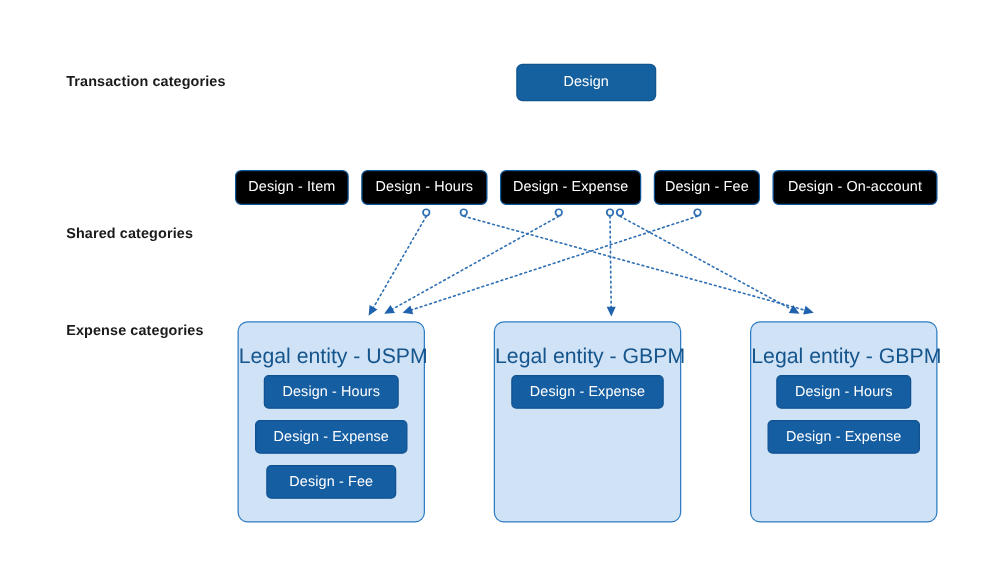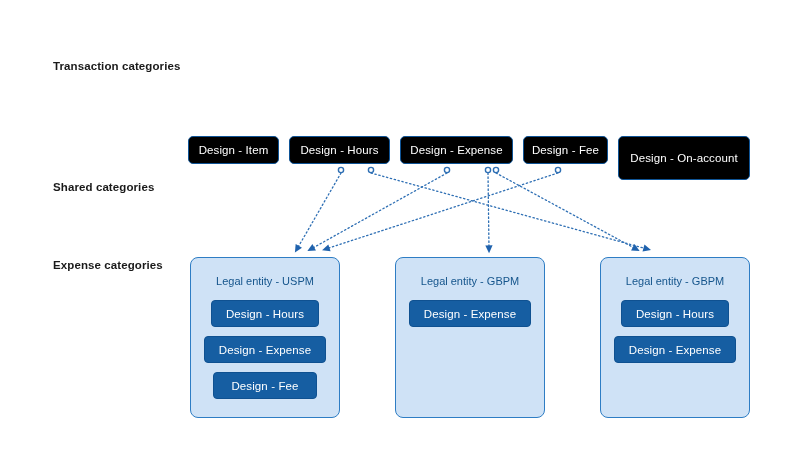--- a/index.html
+++ b/index.html
@@ -63,41 +63,41 @@
   }
 
   
   #pill-design { left: 413px; top: 51px; width: 112px; height: 30px; }
 
   
   #pill-shared-0 { left: 188px; top: 136px; width: 91px;  height: 28px; }
   #pill-shared-1 { left: 289px; top: 136px; width: 101px; height: 28px; }
   #pill-shared-2 { left: 400px; top: 136px; width: 113px; height: 28px; }
   #pill-shared-3 { left: 523px; top: 136px; width: 85px;  height: 28px; }
-  #pill-shared-4 { left: 618px; top: 136px; width: 132px; height: 44px; }
+  #pill-shared-4 { left: 618px; top: 136px; width: 132px; height: 28px; }
 
   
   .entity-box {
     position: absolute;
     box-sizing: border-box;
     background: #cfe2f6;
     border: 1px solid #2e7dc4;
     border-radius: 8px;
   }
   #entity-0 { left: 190px; top: 257px; width: 150px; height: 161px; }
   #entity-1 { left: 395px; top: 257px; width: 150px; height: 161px; }
   #entity-2 { left: 600px; top: 257px; width: 150px; height: 161px; }
 
   .entity-title {
     position: absolute;
     left: 0;
     top: 17px;
     width: 100%;
-    text-align: center;
-    font-size: 11px;
+    text-align: left;
+    font-size: 17px;
     font-weight: 400;
     color: #15558c;
     white-space: nowrap;
   }
 
   .inner-list {
     position: absolute;
     left: 0;
     top: 42px;
     width: 100%;
@@ -125,20 +125,21 @@
 </style>
 </head>
 <body>
 
 <div id="diagram">
 
   <div class="row-label" id="label-transaction">Transaction categories</div>
   <div class="row-label" id="label-shared">Shared categories</div>
   <div class="row-label" id="label-project">Expense categories</div>
 
+  <div class="pill top" id="pill-design">Design</div>
 
   <div class="pill" id="pill-shared-0">Design - Item</div>
   <div class="pill" id="pill-shared-1">Design - Hours</div>
   <div class="pill" id="pill-shared-2">Design - Expense</div>
   <div class="pill" id="pill-shared-3">Design - Fee</div>
   <div class="pill" id="pill-shared-4">Design - On-account</div>
 
   <svg id="connectors" viewBox="0 0 788 457" width="788" height="457">
     <defs>
       <marker id="arrowhead" markerWidth="7" markerHeight="7" refX="3.2" refY="3.2" orient="auto" markerUnits="strokeWidth">

